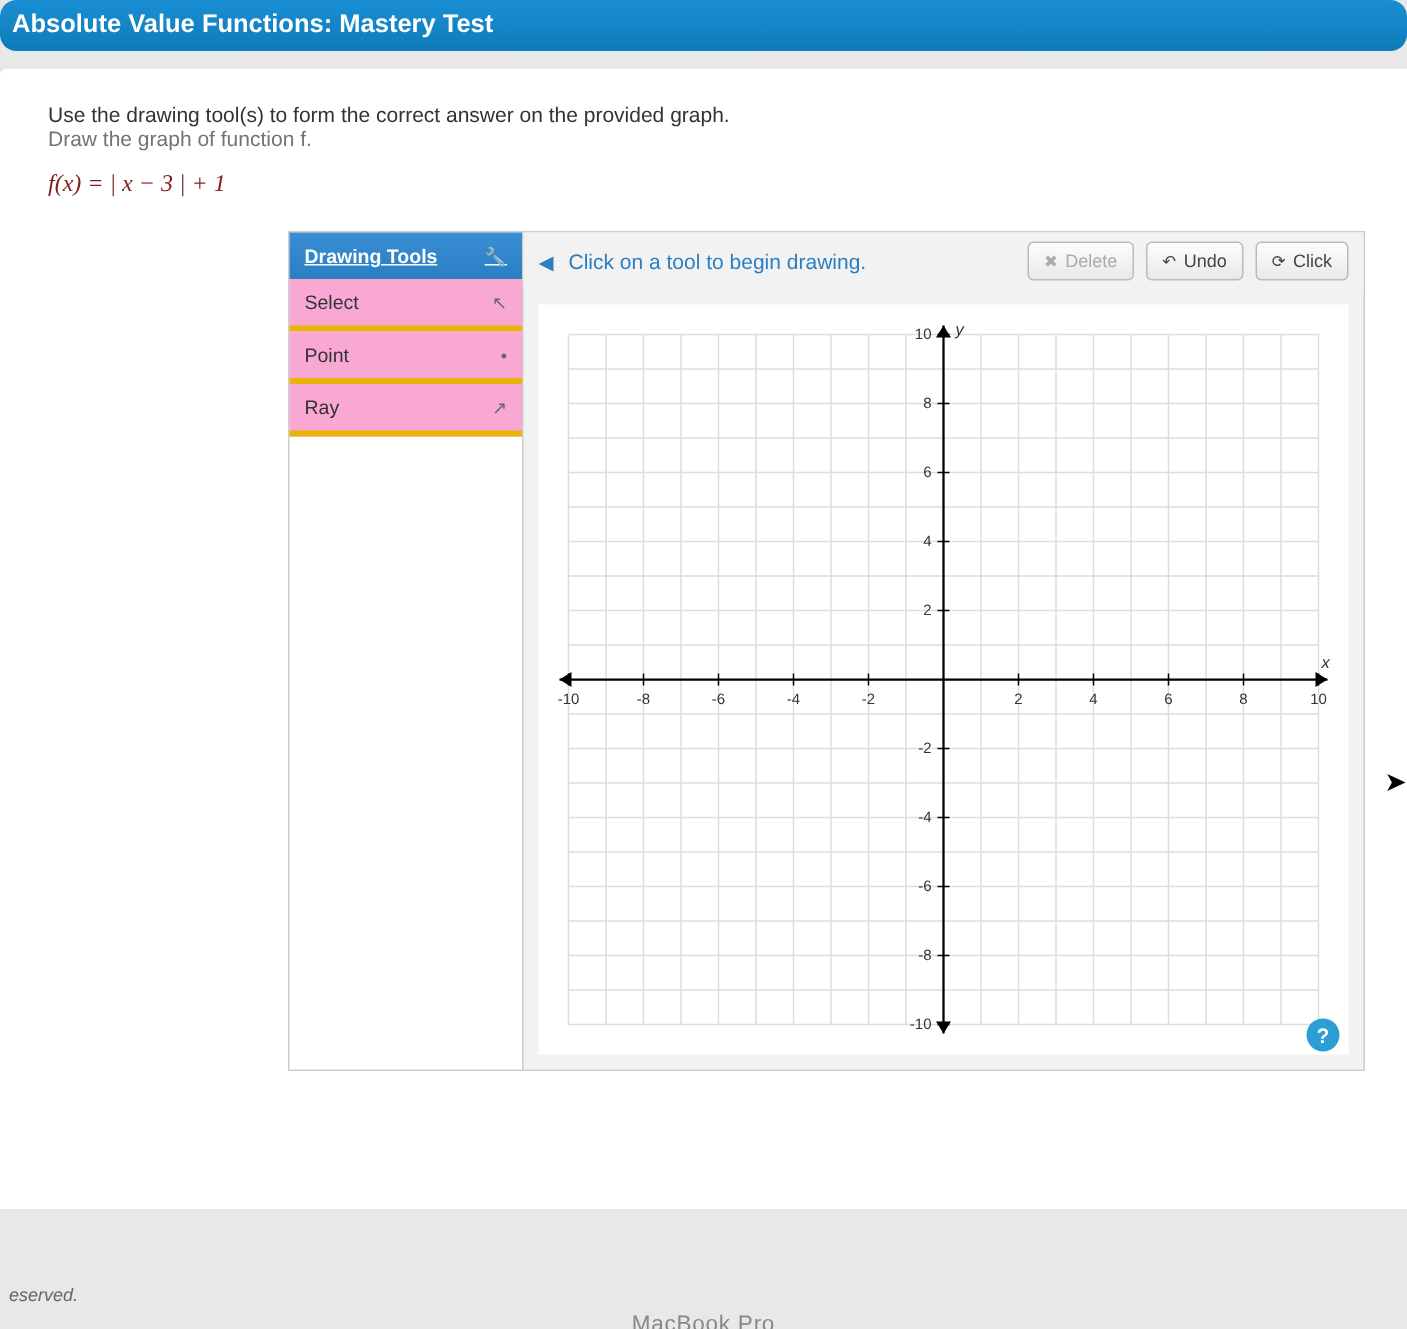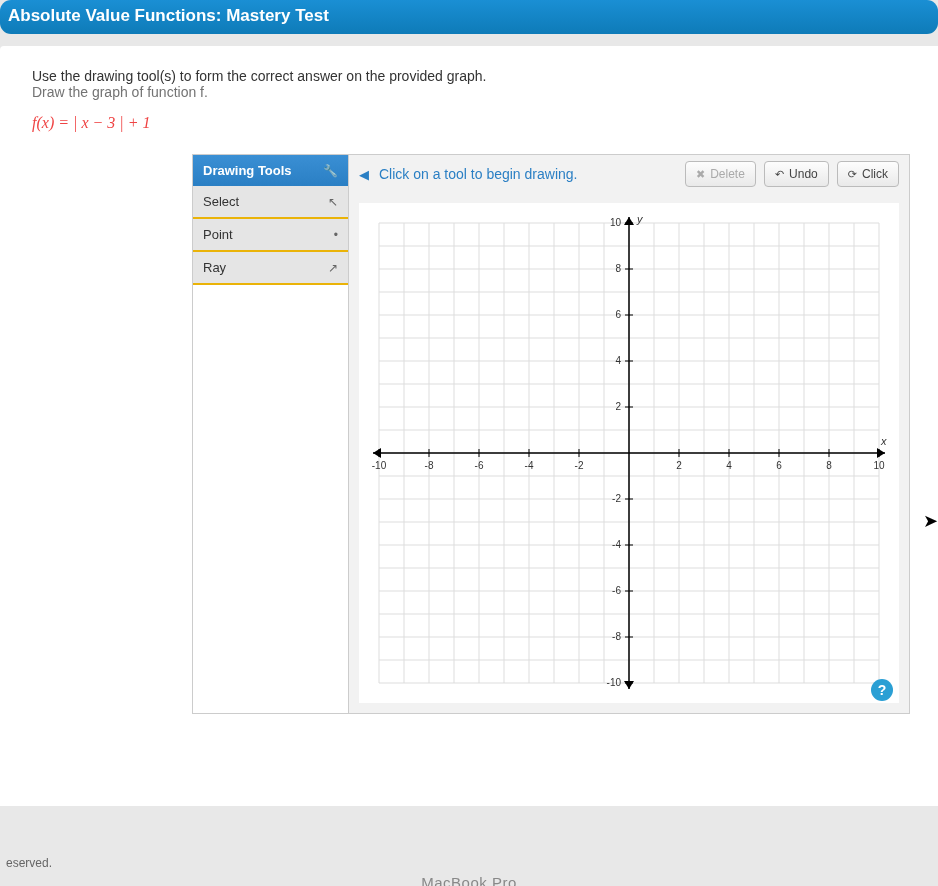--- a/index.html
+++ b/index.html
@@ -1,37 +1,37 @@
 <!DOCTYPE html>
 <html><head>
   <meta charset="utf-8">
   <style>
     * { box-sizing: border-box; margin: 0; padding: 0; }
     body { font-family: Arial, Helvetica, sans-serif; background: #e8e8e8; width: 938px; height: 886px; overflow: hidden; }
     .title-bar { background: linear-gradient(#1a8fd4, #0e7bb8); color: #fff; padding: 6px 0 8px 8px; font-size: 17px; font-weight: bold; border-radius: 11px; }
     .content-card { background: #fff; margin: 12px 0 0 0; padding: 22px 28px 12px 32px; border-radius: 4px 0 0 0; min-height: 760px; position: relative; }
     .instruction { color: #333; font-size: 14px; }
     .sub-instruction { color: #737373; font-size: 14px; margin-bottom: 14px; }
-    .function-eq { color: #ef4444; font-size: 16px; font-family: 'Times New Roman', serif; margin-bottom: 22px; font-style: italic; }
+    .function-eq { color: #7f1d1d; font-size: 16px; font-family: 'Times New Roman', serif; margin-bottom: 22px; font-style: italic; }
     .workspace { display: flex; margin-left: 160px; }
     .tools-panel { width: 160px; background: #fff; border: 1px solid #ccc; border-right: none; }
-    .tools-header { background: linear-gradient(#3a8fd4,#2a7fc4); color: #fff; font-weight: bold; font-size: 13px; padding: 8px 10px; display: flex; align-items: center; justify-content: space-between; }
+    .tools-header { background: linear-gradient(#3a8fd4,#2a7fc4); color: #fff; font-weight: bold; font-size: 13px; padding: 8px 10px; display: flex; align-items: center; justify-content: space-between; text-decoration: underline; }
     .tools-header .wrench { font-size: 12px; }
-    .tool-row { display: flex; align-items: center; justify-content: space-between; padding: 8px 10px; border-bottom: 2px solid #eab308; font-size: 13px; color: #333; cursor: pointer; background: #e5e5e5; }
+    .tool-row { display: flex; align-items: center; justify-content: space-between; padding: 8px 10px; border-bottom: 4px solid #eab308; font-size: 13px; color: #333; cursor: pointer; background: #f9a8d4; }
     .tool-icon { color: #666; font-size: 12px; }
     .canvas-area { flex: 1; background: #f2f2f2; border: 1px solid #ccc; position: relative; }
     .canvas-toolbar { display: flex; align-items: center; padding: 6px 10px; gap: 8px; background: #f2f2f2; }
     .hint-arrow { color: #2a7fc4; font-size: 13px; margin-right: 2px; }
     .hint-text { color: #2a7fc4; font-size: 14px; flex: 1; }
     .tb-btn { background: linear-gradient(#fdfdfd,#e9e9e9); border: 1px solid #bbb; border-radius: 4px; padding: 5px 10px; font-size: 12px; color: #444; display: inline-flex; align-items: center; gap: 5px; cursor: pointer; }
     .tb-btn.disabled { color: #aaa; cursor: default; }
     .tb-icon { font-size: 11px; }
     .graph-wrap { padding: 10px 10px 10px 10px; }
     svg.graph { display: block; background: #fff; }
-    .footer { font-size: 12px; color: #666; padding: 50px 0 0 6px; }
+    .footer { font-size: 12px; color: #666; padding: 50px 0 0 6px; font-style: italic; }
     .mac { text-align: center; color: #888; font-size: 15px; margin-top: 4px; font-family: 'Helvetica Neue', sans-serif; letter-spacing: 0.5px; }
     .help-badge { position:absolute; right:16px; bottom:12px; width:22px; height:22px; border-radius:50%; background:#2a9fd4; color:#fff; font-weight:bold; font-size:14px; display:flex; align-items:center; justify-content:center; }
     .cursor-extern { position:absolute; right:0; top:510px; color:#000; font-size:18px; }
   </style>
 </head>
 <body>
 
 <div class="title-bar">
   <span>Absolute Value Functions: Mastery Test</span>
 </div>

